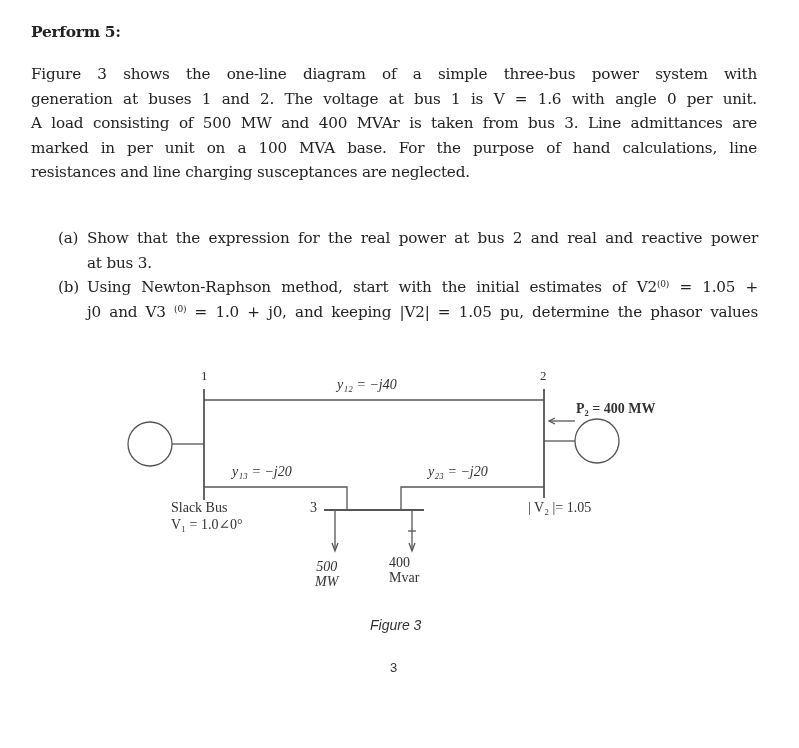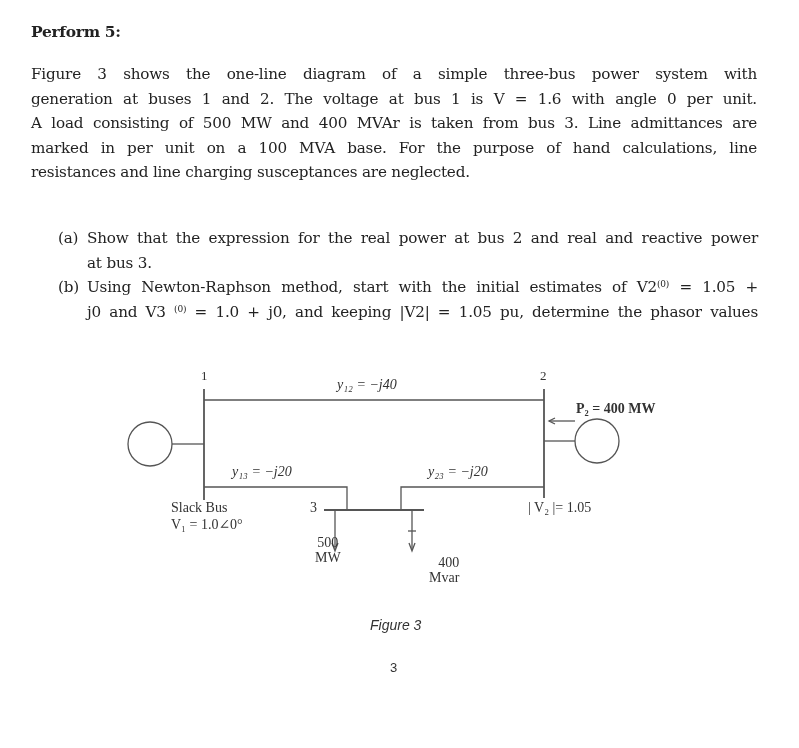--- a/index.html
+++ b/index.html
@@ -87,24 +87,24 @@
   <div class="dtext it" style="left:337px; top:377px;">y₁₂ = −j40</div>
   <div class="dtext it" style="left:232px; top:464px;">y₁₃ = −j20</div>
   <div class="dtext it" style="left:428px; top:464px;">y₂₃ = −j20</div>
 
   <div class="dtext" style="left:576px; top:401px;font-weight:bold;">P₂ = 400 MW</div>
   <div class="dtext" style="left:500px; top:500px;margin-left:28px;">| V₂ |= 1.05</div>
 
   <div class="dtext" style="left:171px; top:500px;">Slack Bus</div>
   <div class="dtext" style="left:171px; top:516px;">V₁ = 1.0∠0°</div>
 
-  <div class="dtext" style="left:315px; top:535px; line-height:15px; text-align:center;">
+  <div class="dtext" style="left:315px; top:559px; line-height:15px; text-align:center;font-style:italic;">
     <div>500</div>
     <div>MW</div>
   </div>
-  <div class="dtext" style="left:389px; top:555px; line-height:15px; text-align:right;margin-left:40px;">
+  <div class="dtext" style="left:389px; top:555px; line-height:15px; text-align:left;">
     <div>400</div>
     <div>Mvar</div>
   </div>
 </div>
 
 <div class="figcap">Figure 3</div>
 <div class="pagenum">3</div>
 
 </body></html>

